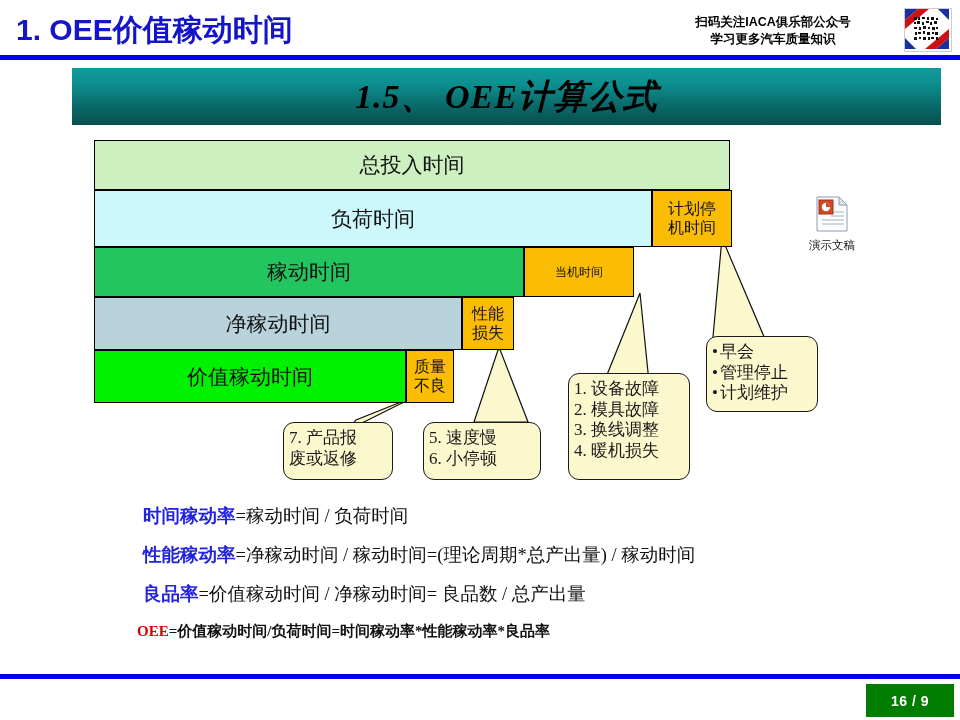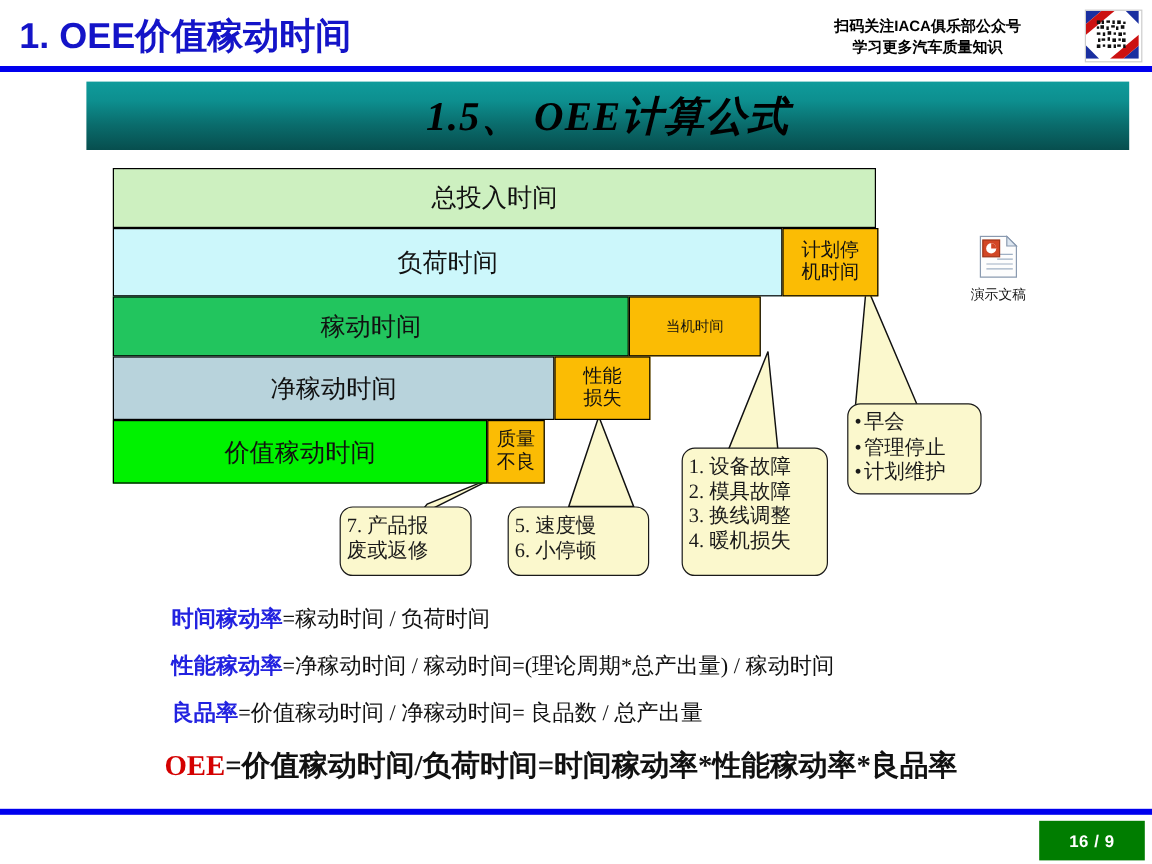--- a/index.html
+++ b/index.html
@@ -75,21 +75,21 @@
     font-size:11.5px;color:#111;font-family:"Liberation Serif","DejaVu Serif",serif;
   }
 
   
   .formula{
     position:absolute;white-space:nowrap;
     font-family:"Liberation Serif","DejaVu Serif",serif;
     font-size:18.5px;color:#111;
   }
   .formula .key{color:#2222e0;font-weight:bold;}
-  .formula.oee{font-weight:bold;font-size:24px;}
+  .formula.oee{font-weight:bold;font-size:15px;}
   .formula.oee .key{color:#d40000;font-weight:bold;}
 
   
   .page-badge{
     position:absolute;left:866px;top:684px;width:88px;height:33px;
     background:#007d00;color:#fff;font-size:14px;font-weight:bold;
     display:flex;align-items:center;justify-content:center;letter-spacing:.5px;
   }
 </style>
 </head>
@@ -185,21 +185,21 @@
     </div>
 
     <div class="bar" style="left:524px;top:247px;width:110px;height:50px;background:#fbbc04;font-size:12px;">
       <span>当机时间</span>
     </div>
 
     <div class="bar" style="left:94px;top:297px;width:368px;height:53px;background:#b8d3dc;">
       <span>净稼动时间</span>
     </div>
 
-    <div class="bar small" style="left:462px;top:297px;width:80px;height:53px;background:#fbbc04;">
+    <div class="bar small" style="left:462px;top:297px;width:52px;height:53px;background:#fbbc04;">
       <span>性能</span>
       <span>损失</span>
     </div>
 
     <div class="bar" style="left:94px;top:350px;width:312px;height:53px;background:#00f200;">
       <span>价值稼动时间</span>
     </div>
 
     <div class="bar small" style="left:406px;top:350px;width:48px;height:53px;background:#fbbc04;">
       <span>质量</span>

